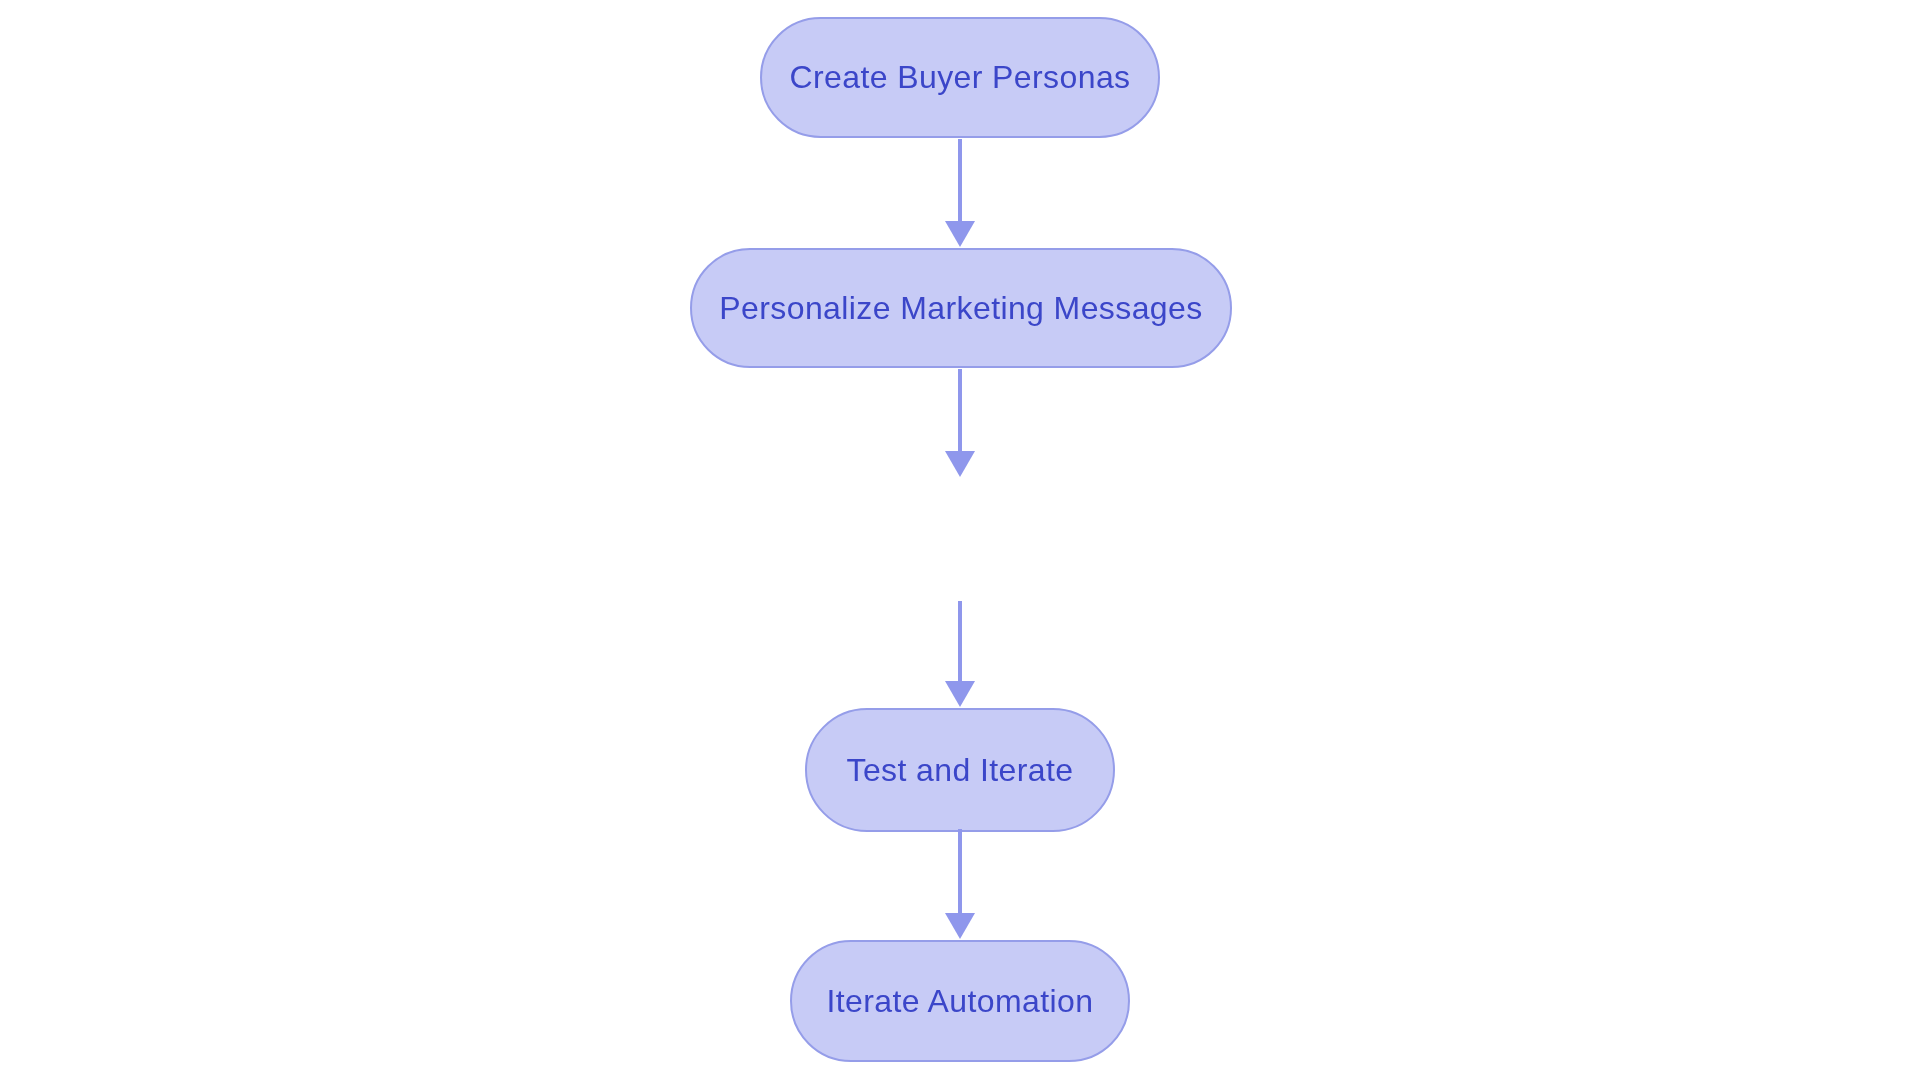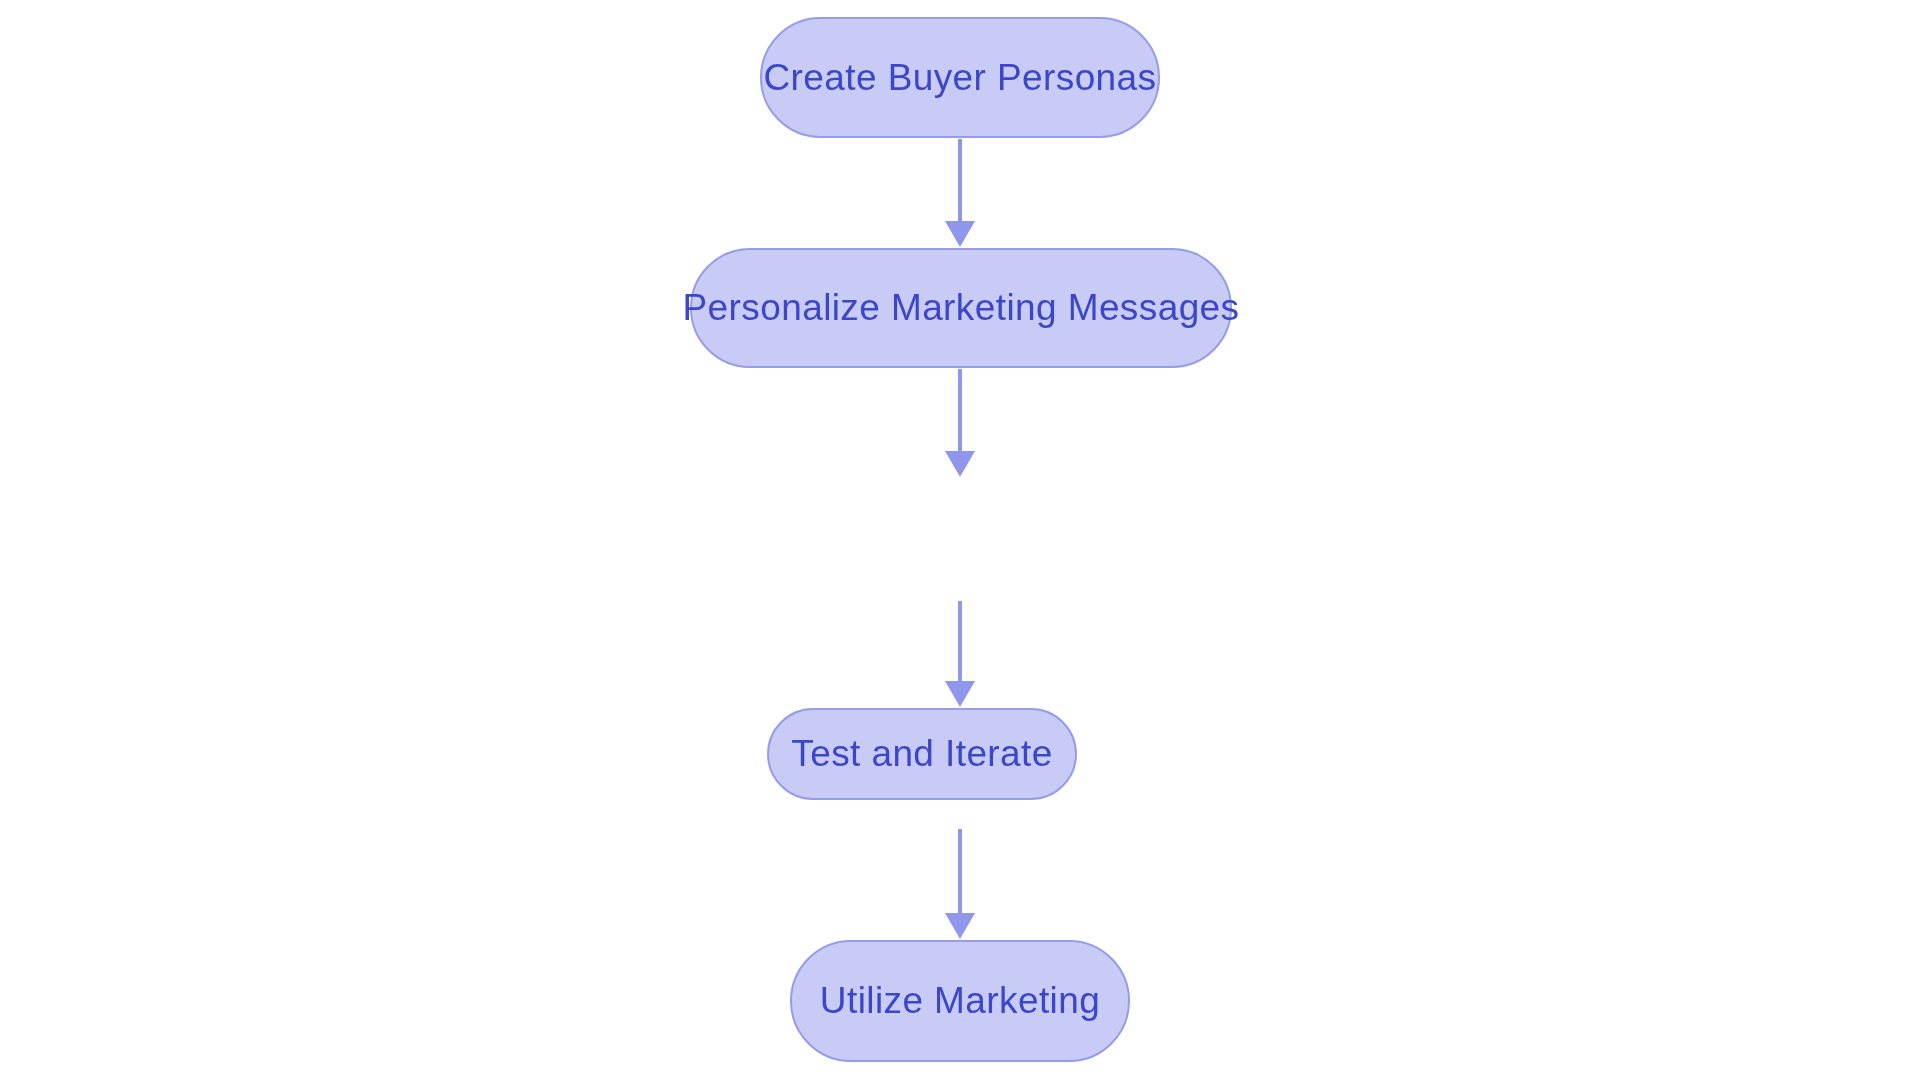--- a/index.html
+++ b/index.html
@@ -18,29 +18,29 @@
   .node {
     position: absolute;
     box-sizing: border-box;
     background: #c7cbf6;
     border: 2px solid #959de9;
     border-radius: 62px;
     display: flex;
     align-items: center;
     justify-content: center;
     color: #3b46c9;
-    font-size: 37px;
+    font-size: 32px;
     letter-spacing: 0.4px;
     text-align: center;
     white-space: nowrap;
   }
   .n1 { left: 760px; top: 17px;  width: 400px; height: 121px; }
   .n2 { left: 690px; top: 248px; width: 542px; height: 120px; text-align: right; }
   .n3 { left: 725px; top: 478px; width: 470px; height: 122px; }
-  .n4 { left: 767px; top: 708px; width: 310px; height: 92px; }
+  .n4 { left: 805px; top: 708px; width: 310px; height: 124px; }
   .n5 { left: 790px; top: 940px; width: 340px; height: 122px; }
 
   .edge {
     position: absolute;
     left: 960px;
     transform: translateX(-50%);
     display: flex;
     flex-direction: column;
     align-items: center;
   }
@@ -93,16 +93,16 @@
   <div class="node n4">
     <span>Test and Iterate</span>
   </div>
 
   <div class="edge e4">
     <div class="shaft"></div>
     <div class="head"></div>
   </div>
 
   <div class="node n5">
-    <span>Utilize Marketing</span>
+    <span>Iterate Automation</span>
   </div>
 
 </div>
 
 </body></html>

